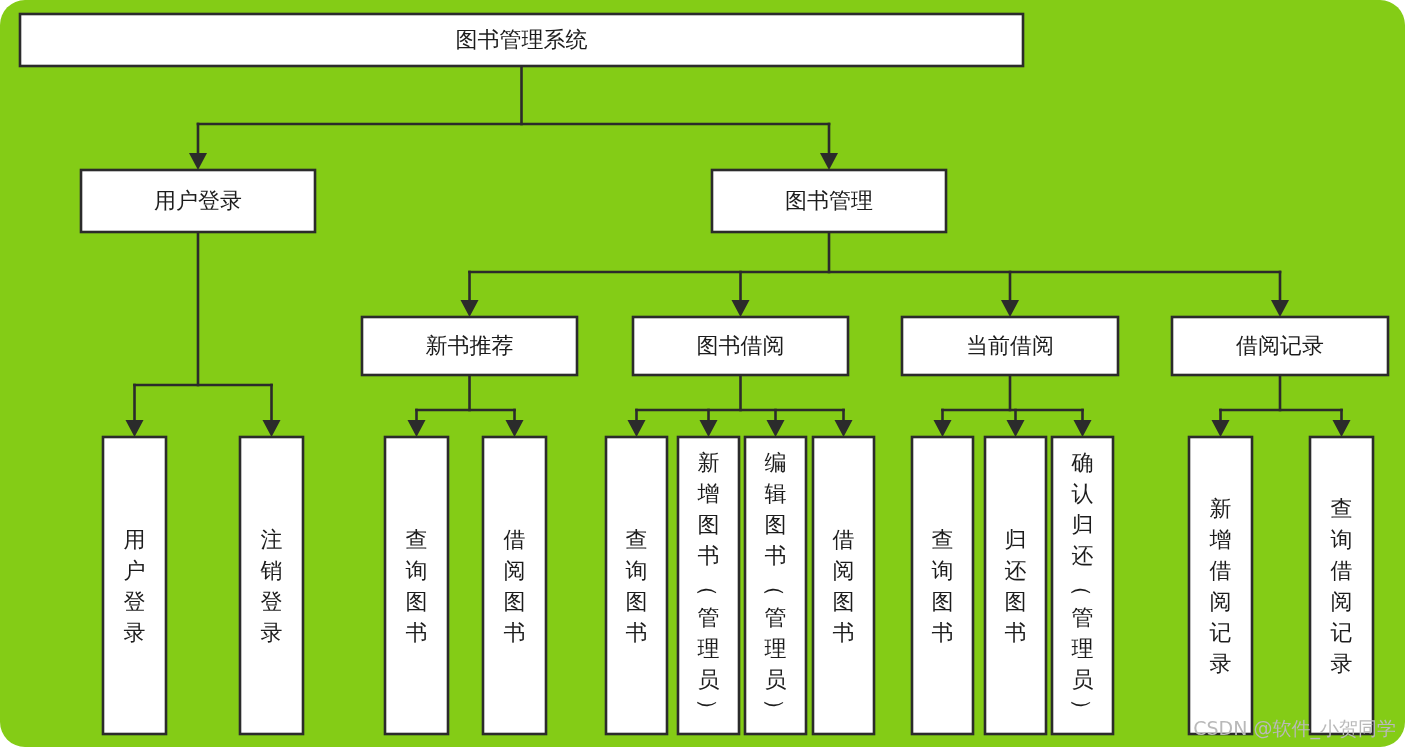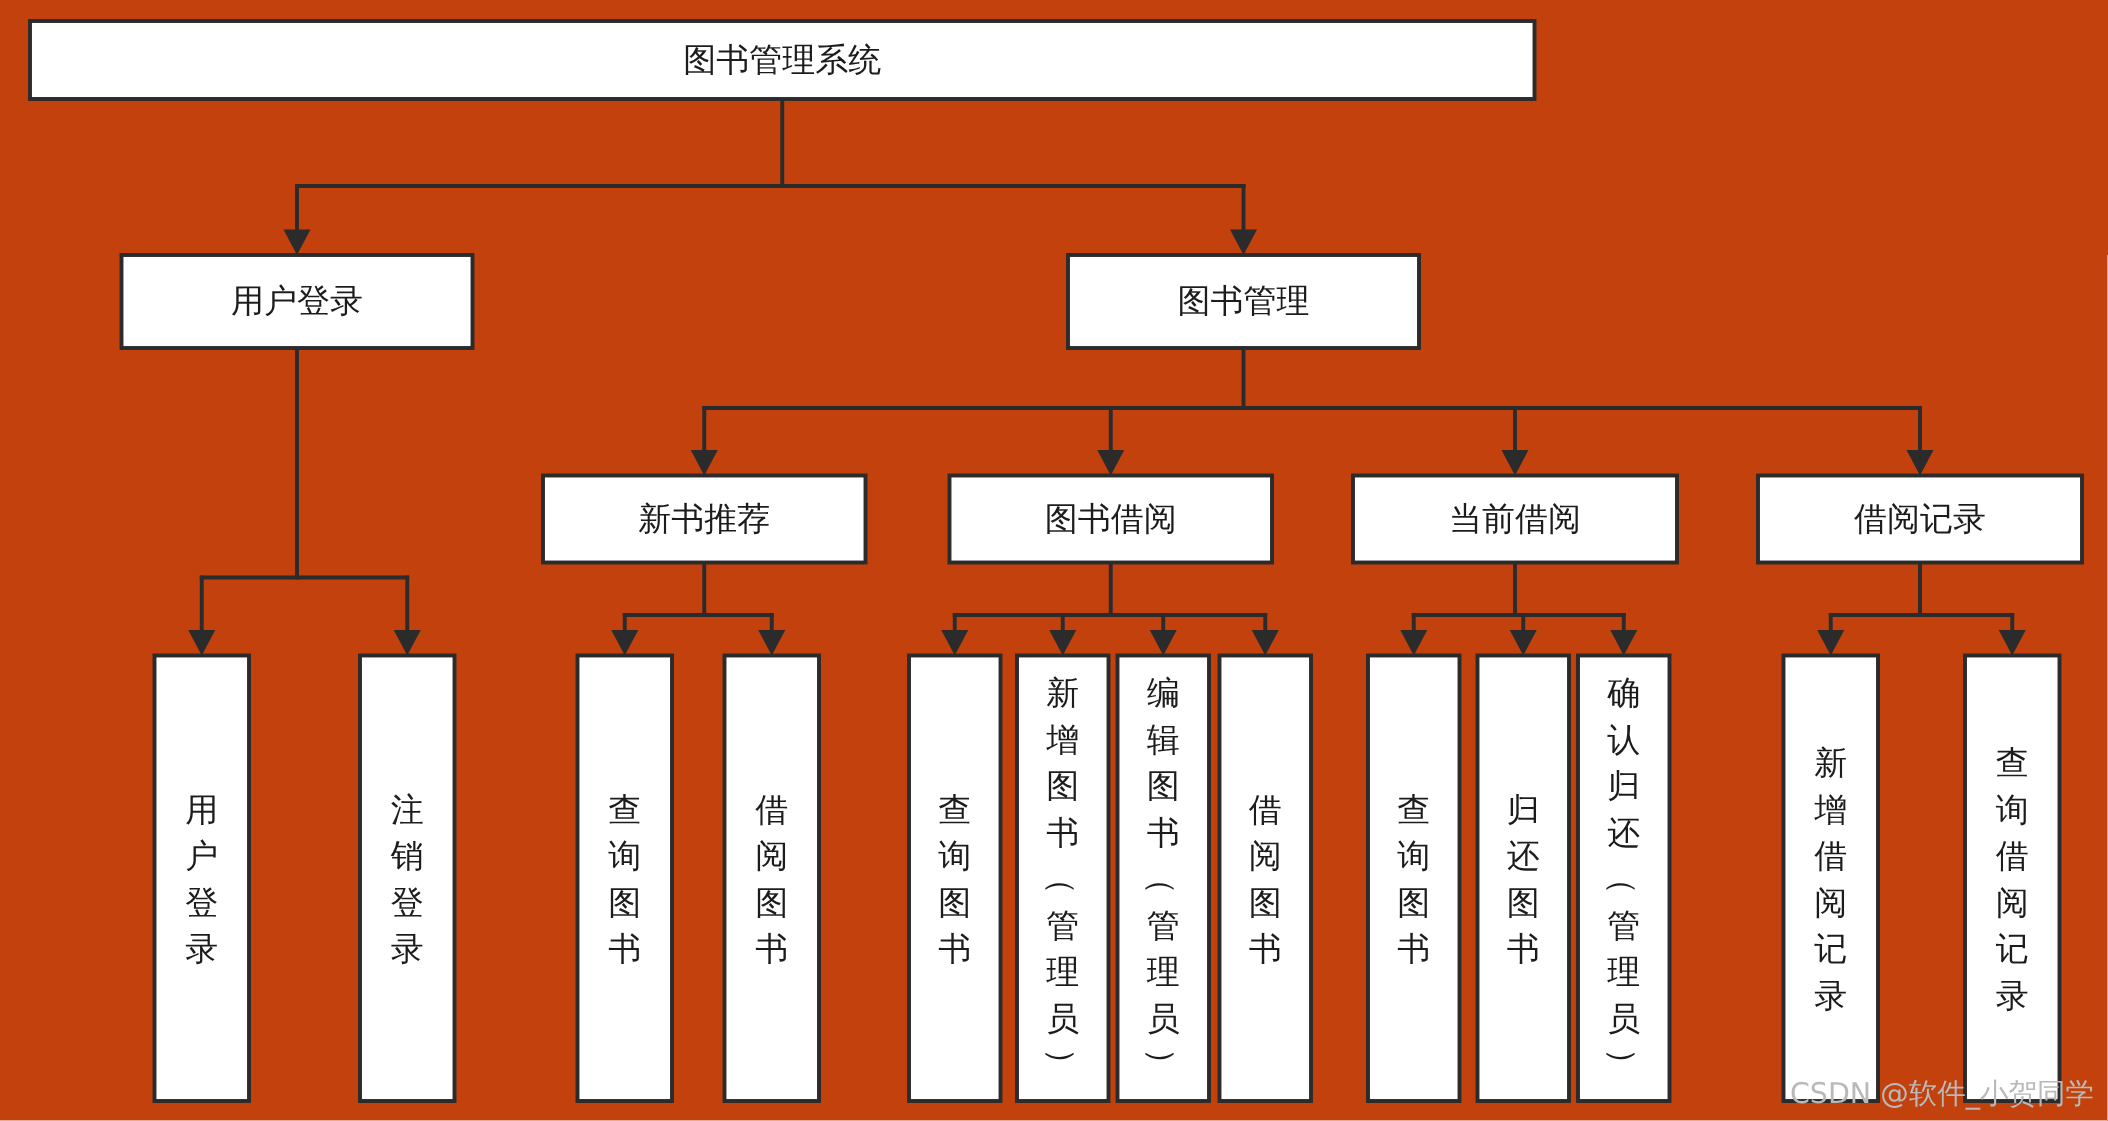--- a/index.html
+++ b/index.html
@@ -11,21 +11,22 @@
   body {
     width: 1405px;
     height: 747px;
     font-family: "DejaVu Sans", "Liberation Sans", sans-serif;
     overflow: hidden;
   }
   #diagram-root {
     position: relative;
     width: 1405px;
     height: 747px;
-    background: #c2410c;
+    background: #84cc16;
+    border-radius: 25px;
   }
   svg.diagram-canvas {
     position: absolute;
     left: 0;
     top: 0;
     width: 1405px;
     height: 747px;
     display: block;
   }
   .node-box {

